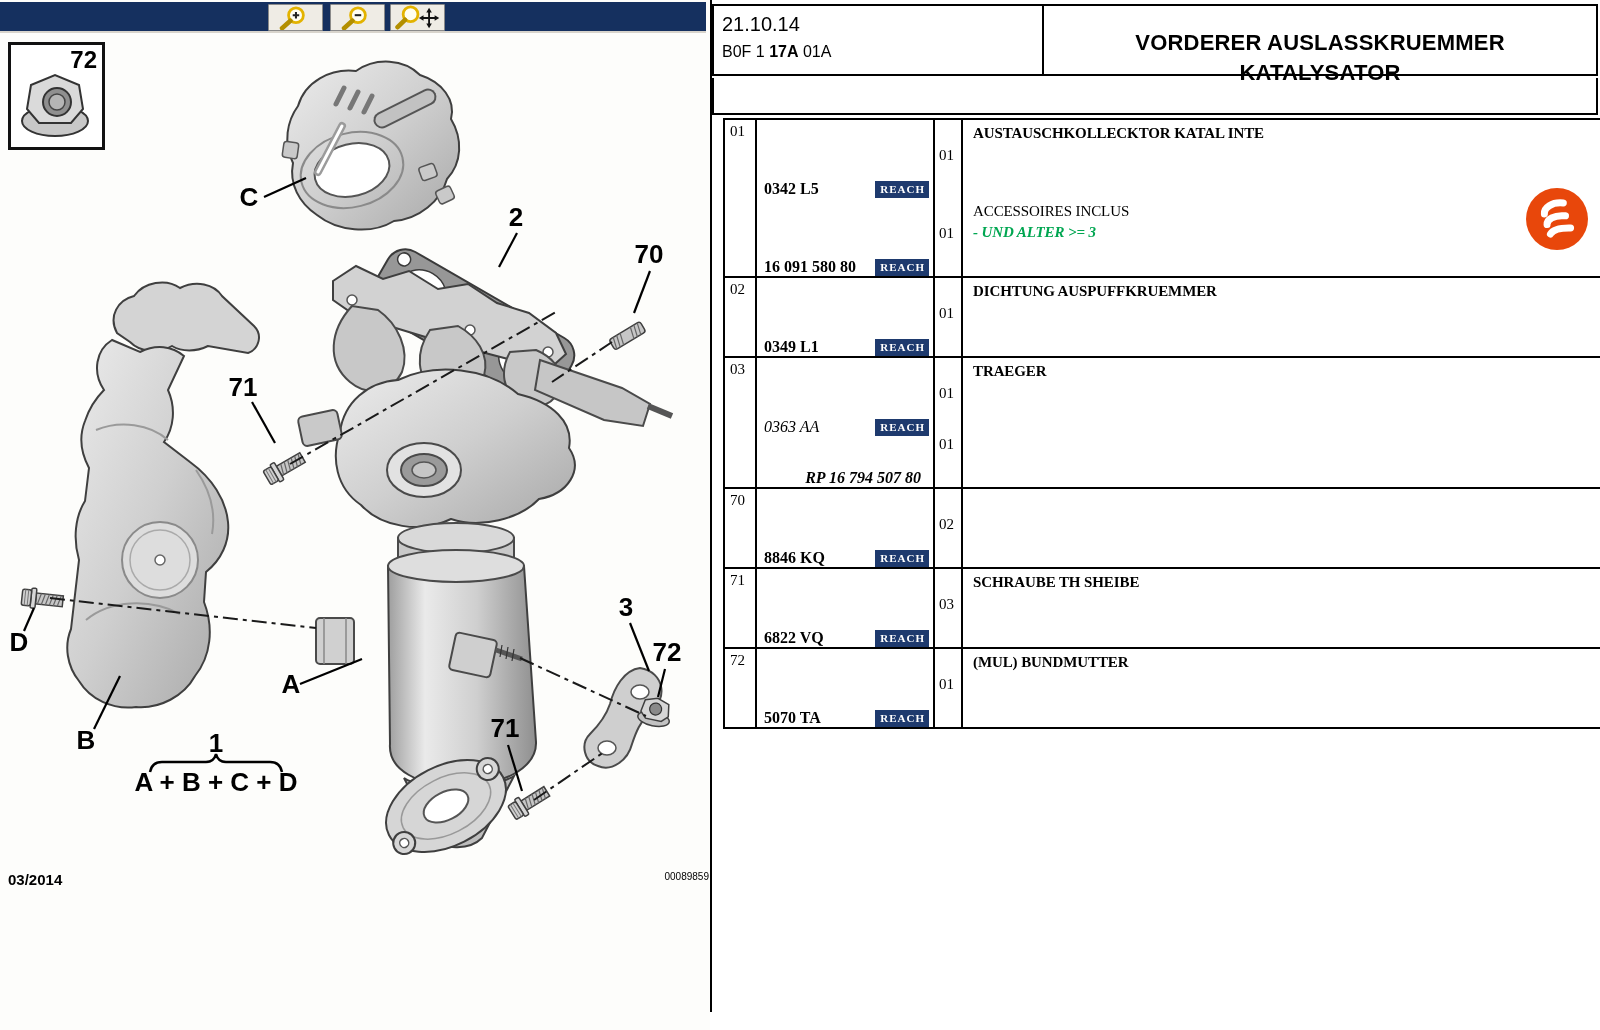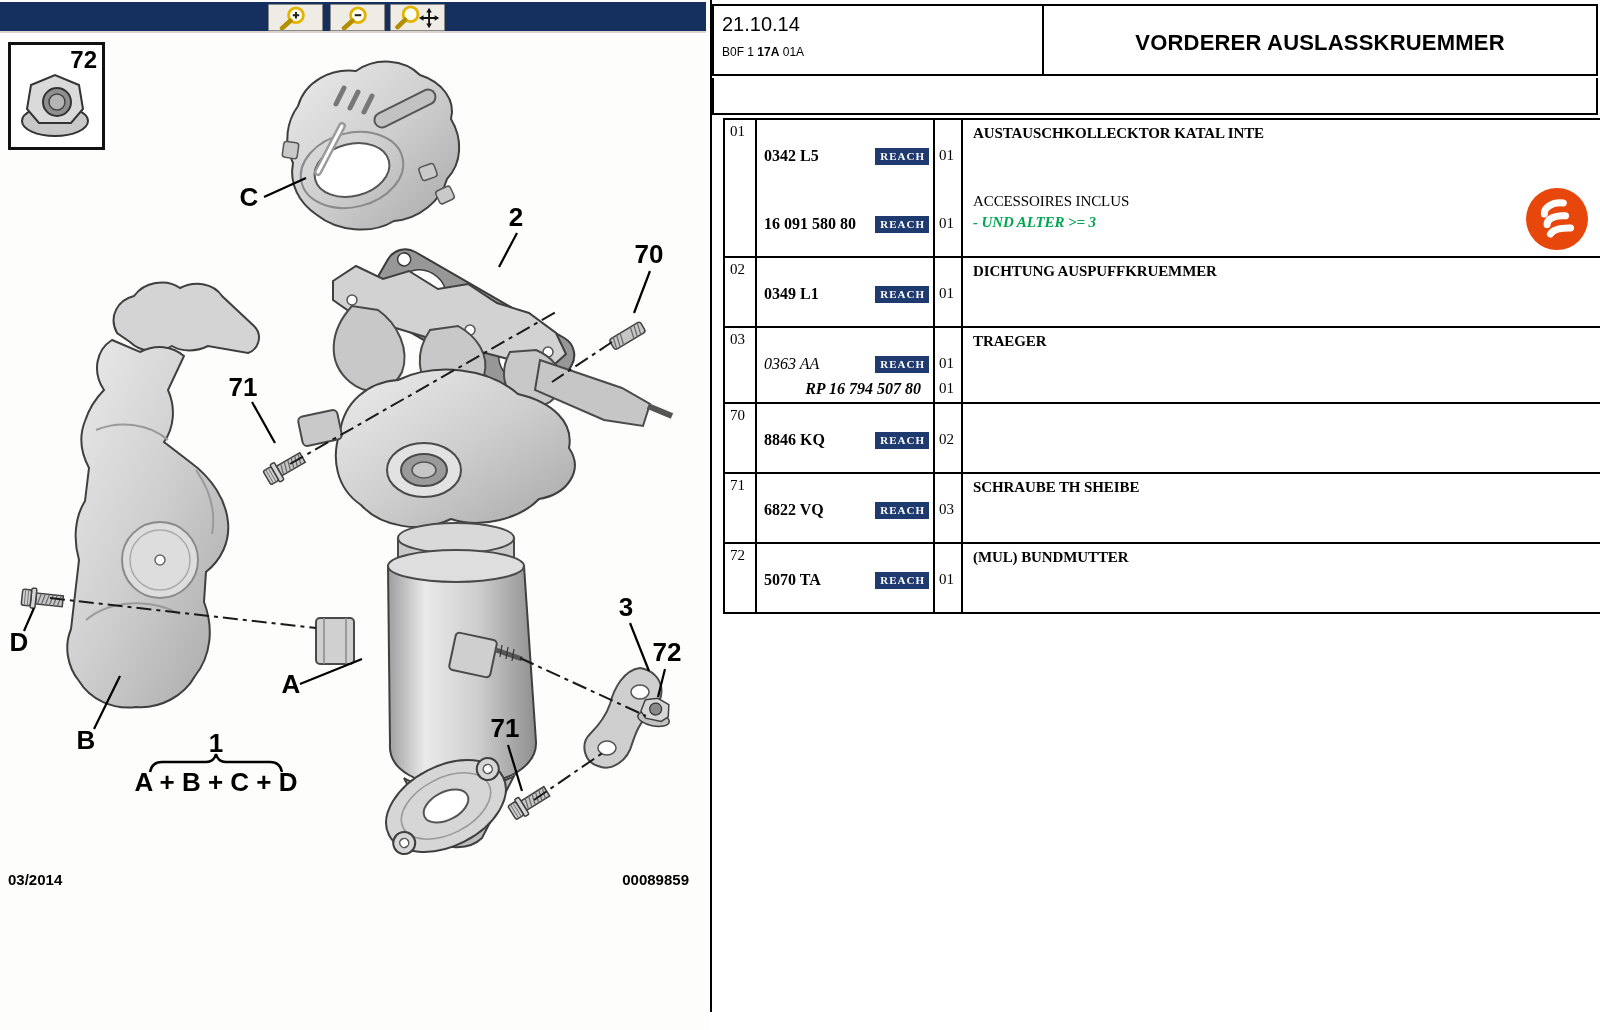--- a/index.html
+++ b/index.html
@@ -13,47 +13,47 @@
   
   .left-panel{position:absolute;left:0;top:0;width:710px;height:1030px;background:#fdfdfb;}
   .topbar{position:absolute;left:0;top:2px;width:706px;height:31px;background:var(--navy);border-bottom:2px solid #d8d4cc;}
   .tool-btn{position:absolute;top:2px;width:55px;height:27px;background:#efece5;border:1px solid #8a8a8a;border-radius:1px;padding:0;cursor:pointer;}
   .tool-btn svg{display:block;width:100%;height:100%;}
   .inset-box{position:absolute;left:8px;top:42px;width:97px;height:108px;border:3px solid #111;background:#fff;}
   .inset-box .inset-label{position:absolute;right:5px;top:1px;font-size:24px;font-weight:bold;}
   .diagram-svg{position:absolute;left:0;top:33px;width:710px;height:997px;}
   #callouts text{font-family:"Liberation Sans",sans-serif;font-weight:bold;font-size:26px;fill:#000;}
   .footer-left{position:absolute;left:8px;top:871px;font-size:15px;font-weight:bold;}
-  .footer-right{position:absolute;right:21px;top:871px;font-size:15px;font-weight:bold;}
+  .footer-right{position:absolute;right:1px;top:871px;font-size:10px;font-weight:normal;}
 
   
   .right-panel{position:absolute;left:710px;top:0;width:890px;height:1030px;background:#fff;}
   .v-divider{position:absolute;left:0;top:0;width:2px;height:1012px;background:#000;}
   .header-box{position:absolute;left:2px;top:4px;width:886px;height:72px;border:2px solid #000;display:flex;}
   .header-left{width:330px;border-right:2px solid #000;padding:5px 0 0 8px;}
   .header-date{font-size:20px;line-height:26px;}
-  .header-code{font-size:12px;line-height:30px;}
+  .header-code{font-size:16px;line-height:30px;}
   .header-code .bold{font-weight:bold;}
   .header-right{flex:1;text-align:center;padding-top:22px;}
   .title-line{font-size:22px;font-weight:bold;line-height:30px;letter-spacing:0.2px;}
   .empty-row{position:absolute;left:2px;top:78px;width:886px;height:37px;border:2px solid #000;border-top:none;}
 
   .parts-table{position:absolute;left:13px;top:118px;width:1043px;border:2px solid #000;background:#fff;font-family:Liberation Serif, serif;}
   .block{display:grid;grid-template-columns:32px 1fr;min-height:68px;border-top:2px solid #000;
          background:
            linear-gradient(#000,#000) no-repeat 30px 0/2px 100%,
            linear-gradient(#000,#000) no-repeat 208px 0/2px 100%,
            linear-gradient(#000,#000) no-repeat 236px 0/2px 100%;}
   .block:first-child{border-top:none;}
   .ref{font-size:15px;padding:3px 0 0 5px;}
   .content{display:block;}
   .entry{display:grid;grid-template-columns:178px 30px 1fr;min-height:68px;align-items:start;}
   .entry.short{min-height:52px;}
   .entry.rp{min-height:22px;}
-  .pline{display:flex;align-items:center;padding:27px 0 0 7px;font-size:16px;font-weight:bold;white-space:nowrap;}
+  .pline{display:flex;align-items:center;padding:27px 0 0 7px;font-size:16px;font-weight:bold;white-space:nowrap;margin-top:33px;}
   .entry.rp .pline{padding-top:0;justify-content:flex-end;padding-right:14px;font-style:italic;}
   .pn.italic{font-weight:normal;font-style:italic;}
   .reach{margin-left:auto;margin-right:6px;background:var(--badge);color:#fff;font-size:11px;font-weight:bold;letter-spacing:1px;padding:3px 4px 3px 5px;line-height:11px;}
   .qty{font-size:15px;font-weight:normal;padding:27px 0 0 4px;}
   .entry.rp .qty{padding-top:0;}
   .desc{padding:3px 0 0 8px;}
   .dl{font-size:15px;line-height:21px;letter-spacing:-0.1px;}
   .dl.b{font-weight:bold;}
   .dl.n{font-weight:normal;}
   .dl.g{color:var(--green);font-weight:bold;font-style:italic;}
@@ -264,20 +264,21 @@
   <div class="right-panel">
     <div class="v-divider"></div>
 
     <div class="header-box">
       <div class="header-left">
         <div class="header-date">21.10.14</div>
         <div class="header-code"><span>B0F 1 </span><span class="bold">17A</span><span> 01A</span></div>
       </div>
       <div class="header-right">
         <div class="title-line">VORDERER AUSLASSKRUEMMER</div>
+        <div class="title-line">KATALYSATOR</div>
       </div>
     </div>
 
     <div class="empty-row"></div>
 
     <div class="parts-table" id="blocks">
         <div class="block">
           <div class="ref">01</div>
           <div class="content">
             <div class="entry">

